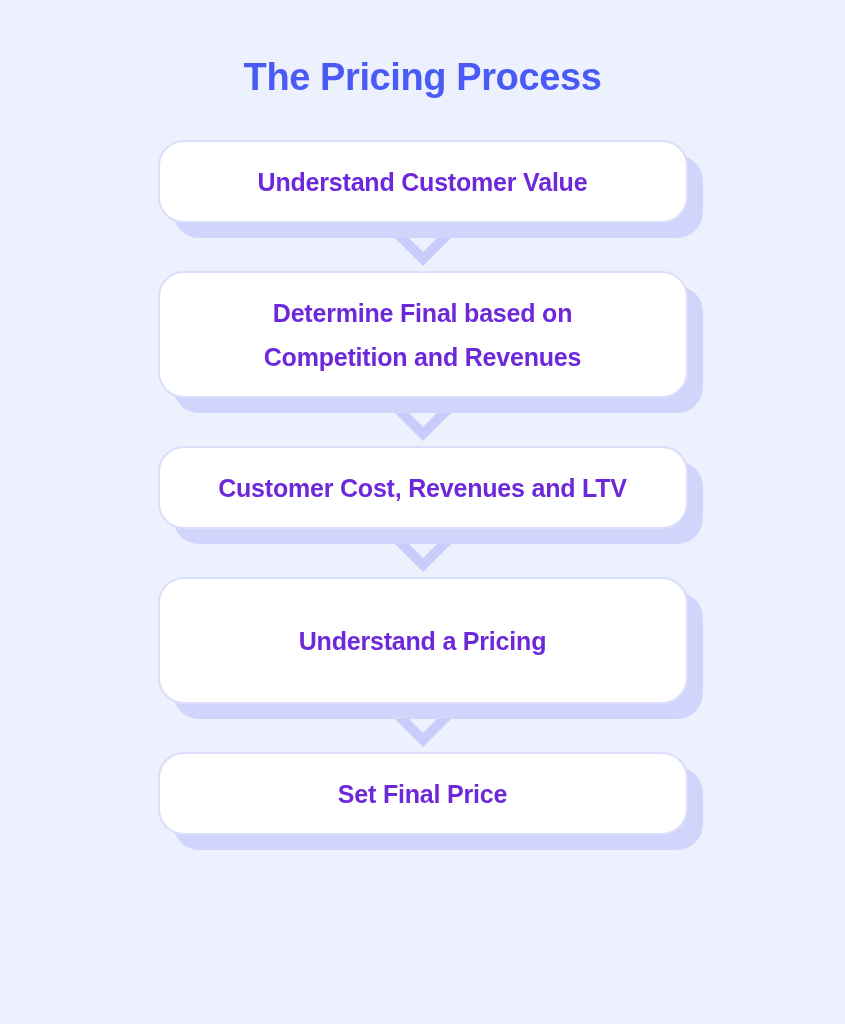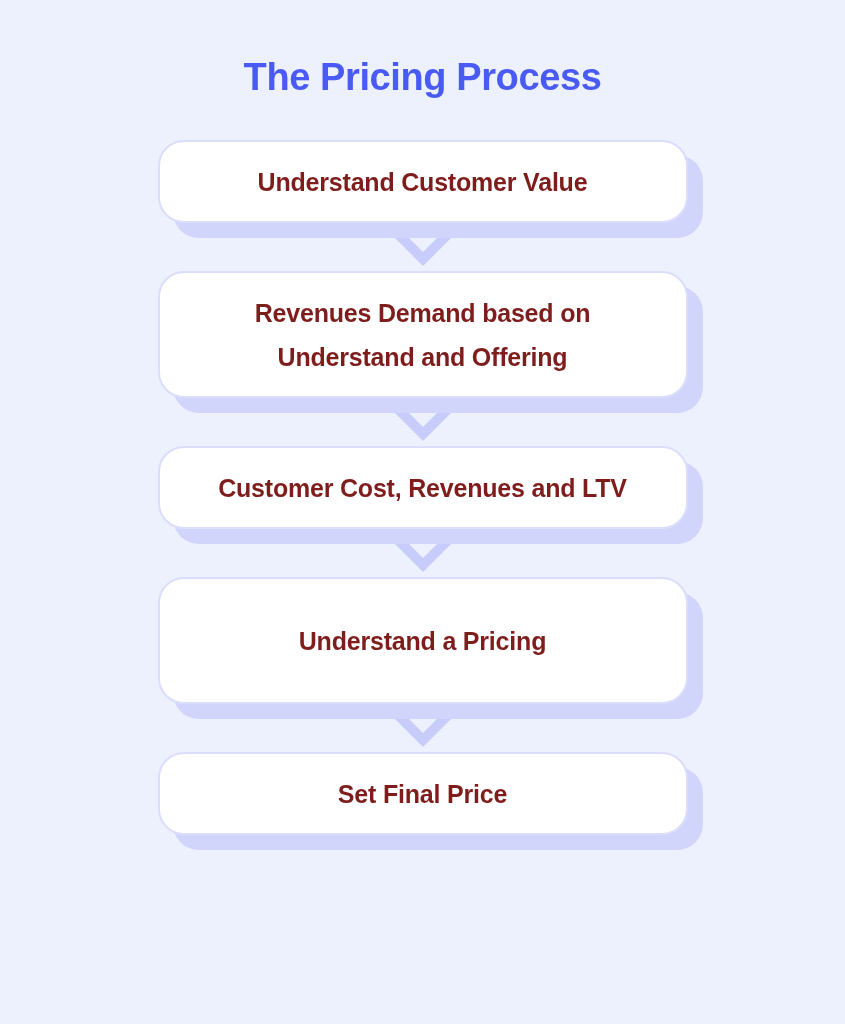--- a/index.html
+++ b/index.html
@@ -76,21 +76,21 @@
     text-align: center;
     padding: 0 26px;
   }
 
   .step-box.h1 { height: 83px; }
   .step-box.h2 { height: 127px; }
 
   .step-label {
     font-size: 25px;
     font-weight: bold;
-    color: #7f1d1d;
+    color: #6d28d9;
     line-height: 44px;
     letter-spacing: -0.2px;
   }
 
   .step-label .l2 { display: block; }
 
   
   .arrow {
     width: 845px;
     height: 48px;
@@ -121,22 +121,22 @@
     <div class="arrow">
       <svg width="62" height="38" viewBox="0 0 62 38">
         <polygon points="0,7 7,0 31,24 55,0 62,7 31,38" fill="#c7ccfa"></polygon>
       </svg>
     </div>
 
     <div class="step">
       <div class="step-shadow"></div>
       <div class="step-box h2">
         <div class="step-label">
-          <span class="l2">Revenues Demand based on</span>
-          <span class="l2">Understand and Offering</span>
+          <span class="l2">Determine Final based on</span>
+          <span class="l2">Competition and Revenues</span>
         </div>
       </div>
     </div>
 
     <div class="arrow">
       <svg width="62" height="38" viewBox="0 0 62 38">
         <polygon points="0,7 7,0 31,24 55,0 62,7 31,38" fill="#c7ccfa"></polygon>
       </svg>
     </div>
 

